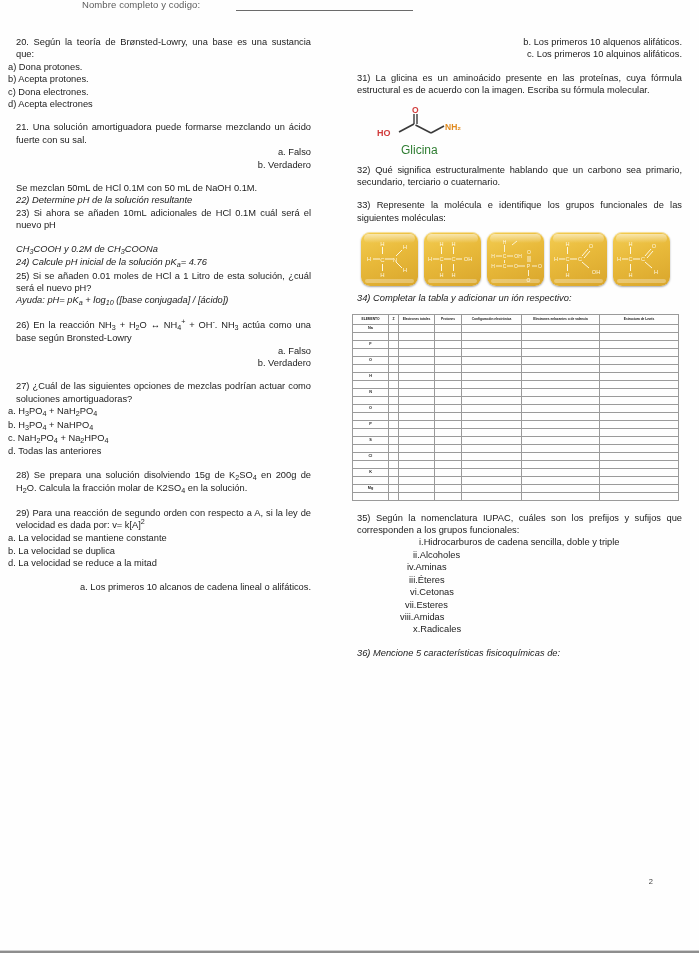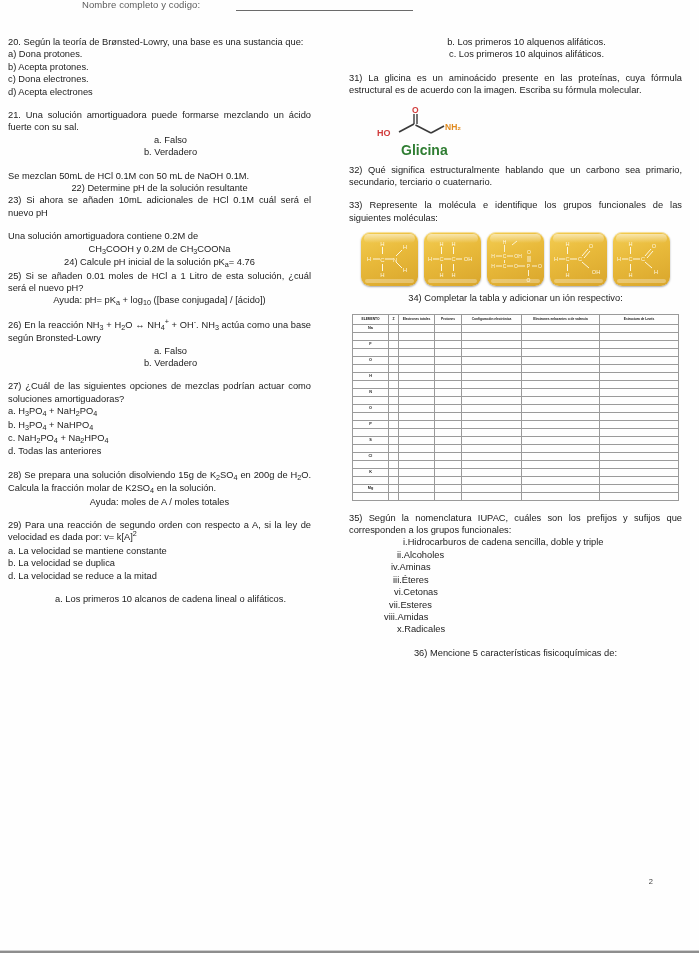--- a/index.html
+++ b/index.html
@@ -32,39 +32,39 @@
   }
   
   .col{
     position:absolute;top:36px;
     font-size:9.3px;line-height:12.4px;
     color:#1b1b1b;
   }
   .col-left{left:8px;width:303px;}
   .col-right{left:349px;width:333px;}
 
-  .q{margin:0 0 0 0;text-align:justify;}
-  .q.nojust{text-align:center;}
+  .q{margin:0 0 0 8px;text-align:justify;}
+  .q.nojust{text-align:left;font-style:italic;}
   .blk{margin-bottom:11px;}
   .blk-tight{margin-bottom:0px;}
   .opt{margin:0;text-align:left;}
-  .opt-ind{margin:0 0 0 22px;text-align:center;}
-  .opt-ind2{margin:0 0 0 28px;text-align:left;}
+  .opt-ind{margin:0 0 0 22px;text-align:right;}
+  .opt-ind2{margin:0 0 0 44px;text-align:left;}
   sub{font-size:7.2px;vertical-align:baseline;position:relative;bottom:-2px;}
   sup{font-size:7.2px;vertical-align:baseline;position:relative;bottom:4px;}
   .spacer{height:11px;}
 
   
   .glicina-fig{
     position:relative;width:120px;height:54px;margin:9px 0 4px 24px;
   }
   .gly-svg{position:absolute;left:0;top:0;}
   .gly-caption{
     position:absolute;left:28px;top:38px;
-    color:#2f7d32;font-weight:bold;font-size:14px;
+    color:#2f7d32;font-weight:normal;font-size:12px;
   }
   
   .tiles{
     display:flex;gap:6px;margin:8px 0 6px 12px;
   }
   .tile{
     width:57px;height:54px;border-radius:9px;
     background:
       linear-gradient(160deg,#f3cd52 0%,#e8b93a 46%,#d9a62c 100%);
     box-shadow:0 1px 2px rgba(0,0,0,.35), inset 0 1px 0 rgba(255,255,255,.45);
@@ -143,21 +143,20 @@
       <p class="opt-ind">b.   Verdadero</p>
     </div>
 
     <div class="blk">
       <p class="q">Se mezclan 50mL de HCl 0.1M con 50 mL de NaOH 0.1M.</p>
       <p class="q nojust">22) Determine pH de la solución resultante</p>
       <p class="q">23) Si ahora se añaden 10mL adicionales de HCl 0.1M cuál será el nuevo pH</p>
     </div>
 
     <div class="blk">
-      <p class="q">Una solución amortiguadora contiene 0.2M de</p>
       <p class="q nojust"><span>CH<sub>3</sub>COOH y 0.2M de CH<sub>3</sub>COONa</span></p>
       <p class="q nojust"><span>24) Calcule pH inicial de la solución pK</span><sub>a</sub><span>= 4.76</span></p>
       <p class="q">25) Si se añaden 0.01 moles de HCl a 1 Litro de esta solución, ¿cuál será el nuevo pH?</p>
       <p class="q nojust"><span>Ayuda: pH= pK</span><sub>a</sub><span> + log</span><sub>10</sub><span> ([base conjugada] / [ácido])</span></p>
     </div>
 
     <div class="blk">
       <p class="q"><span>26) En la reacción NH</span><sub>3</sub><span> + H</span><sub>2</sub><span>O ↔ NH</span><sub>4</sub><sup>+</sup><span> + OH</span><sup>-</sup><span>. NH</span><sub>3</sub><span> actúa como una base según Bronsted-Lowry</span></p>
       <p class="opt-ind">a.   Falso</p>
       <p class="opt-ind">b.   Verdadero</p>
@@ -166,21 +165,20 @@
     <div class="blk">
       <p class="q">27) ¿Cuál de las siguientes opciones de mezclas podrían actuar como soluciones amortiguadoras?</p>
       <p class="opt">a. H<sub>3</sub>PO<sub>4</sub> + NaH<sub>2</sub>PO<sub>4</sub></p>
       <p class="opt">b. H<sub>3</sub>PO<sub>4</sub> + NaHPO<sub>4</sub></p>
       <p class="opt">c. NaH<sub>2</sub>PO<sub>4</sub> + Na<sub>2</sub>HPO<sub>4</sub></p>
       <p class="opt">d. Todas las anteriores</p>
     </div>
 
     <div class="blk">
       <p class="q">28) Se prepara una solución disolviendo 15g de K<sub>2</sub>SO<sub>4</sub> en 200g de H<sub>2</sub>O. Calcula la fracción molar de K2SO<sub>4</sub> en la solución.</p>
-      <p class="q nojust">Ayuda: moles de A / moles totales</p>
     </div>
 
     <div class="blk">
       <p class="q">29)  Para una reacción de segundo orden con respecto a A, si la ley de velocidad es dada por: v= k[A]<sup>2</sup></p>
       <p class="opt">a. La velocidad se mantiene constante</p>
       <p class="opt">b. La velocidad se duplica</p>
       <p class="opt">d. La velocidad se reduce a la mitad</p>
     </div>
 
     <div class="blk">

